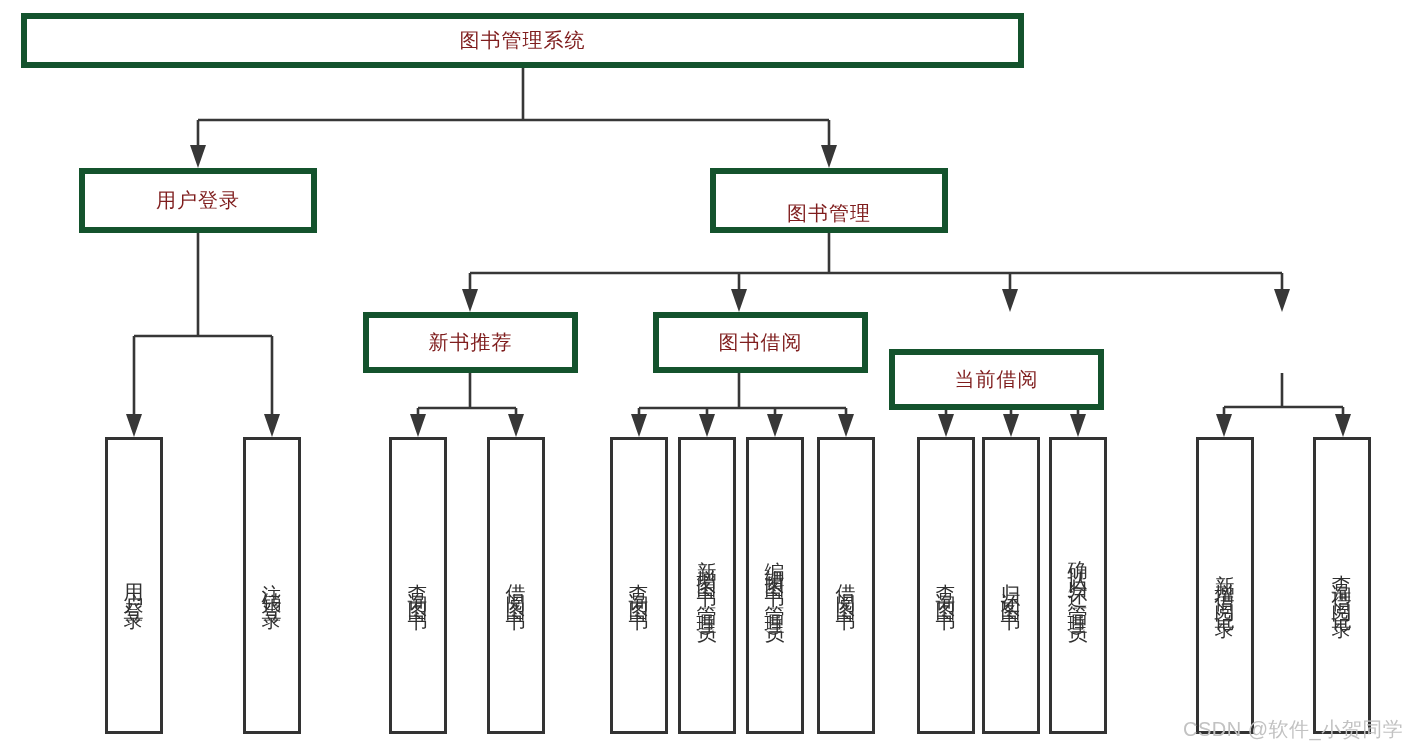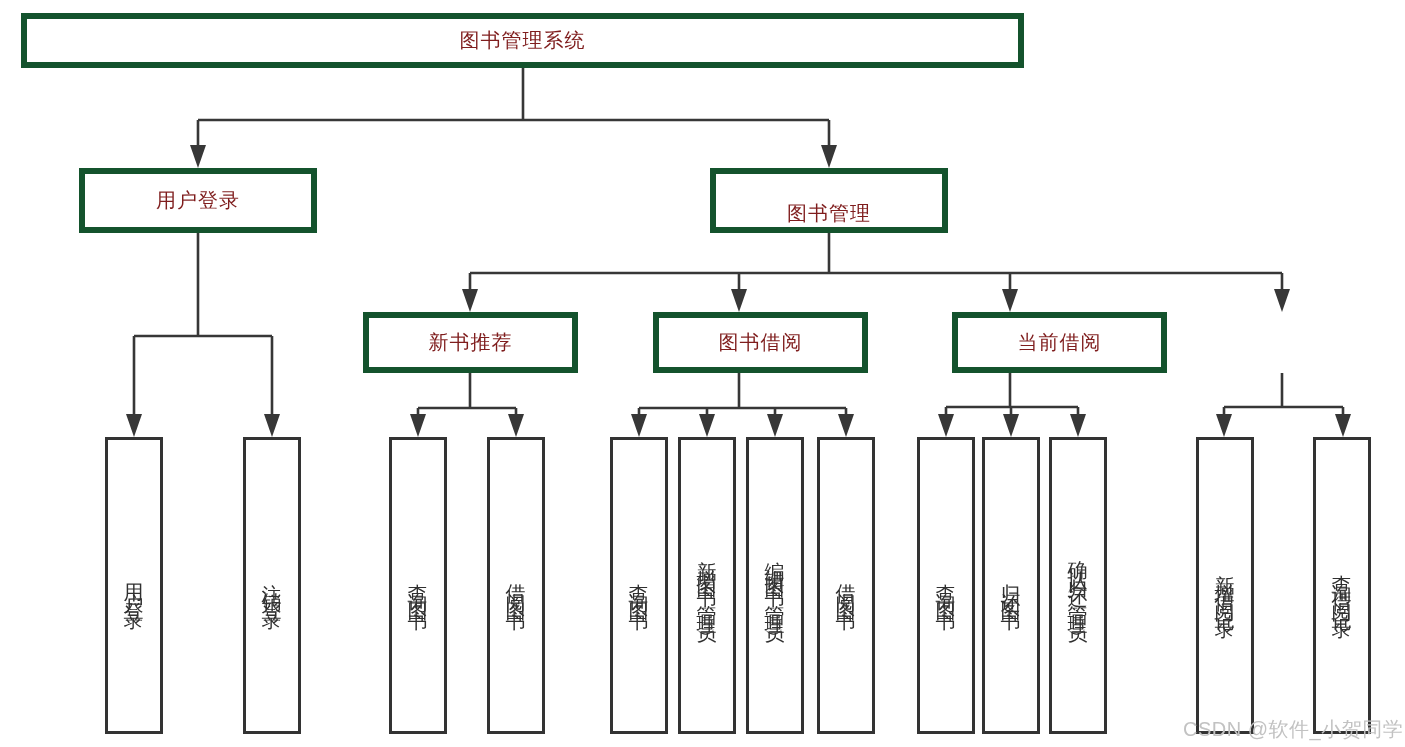--- a/index.html
+++ b/index.html
@@ -133,21 +133,21 @@
   <div class="node level2" style="left:710px;align-items:flex-end;">
     <span>图书管理</span>
   </div>
 
   <div class="node level3" style="left:363px;">
     <span>新书推荐</span>
   </div>
   <div class="node level3" style="left:653px;">
     <span>图书借阅</span>
   </div>
-  <div class="node level3" style="left:952px;">
+  <div class="node level3" style="left:889px;margin-top:37px;">
     <span>当前借阅</span>
   </div>
 
   <div class="leaf" style="left:105px;">
     <span>用户登录</span>
   </div>
   <div class="leaf" style="left:243px;">
     <span>注销登录</span>
   </div>
 

